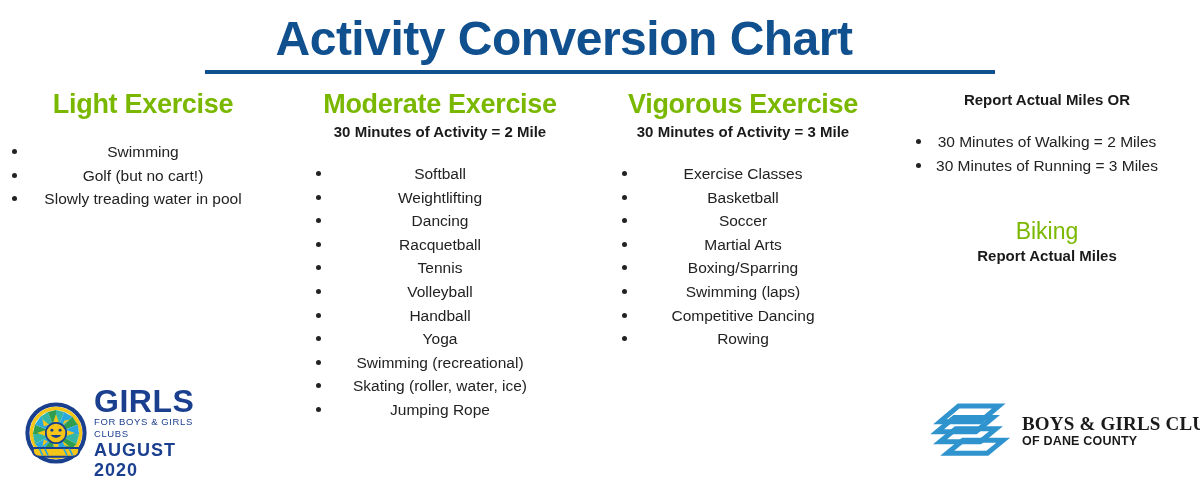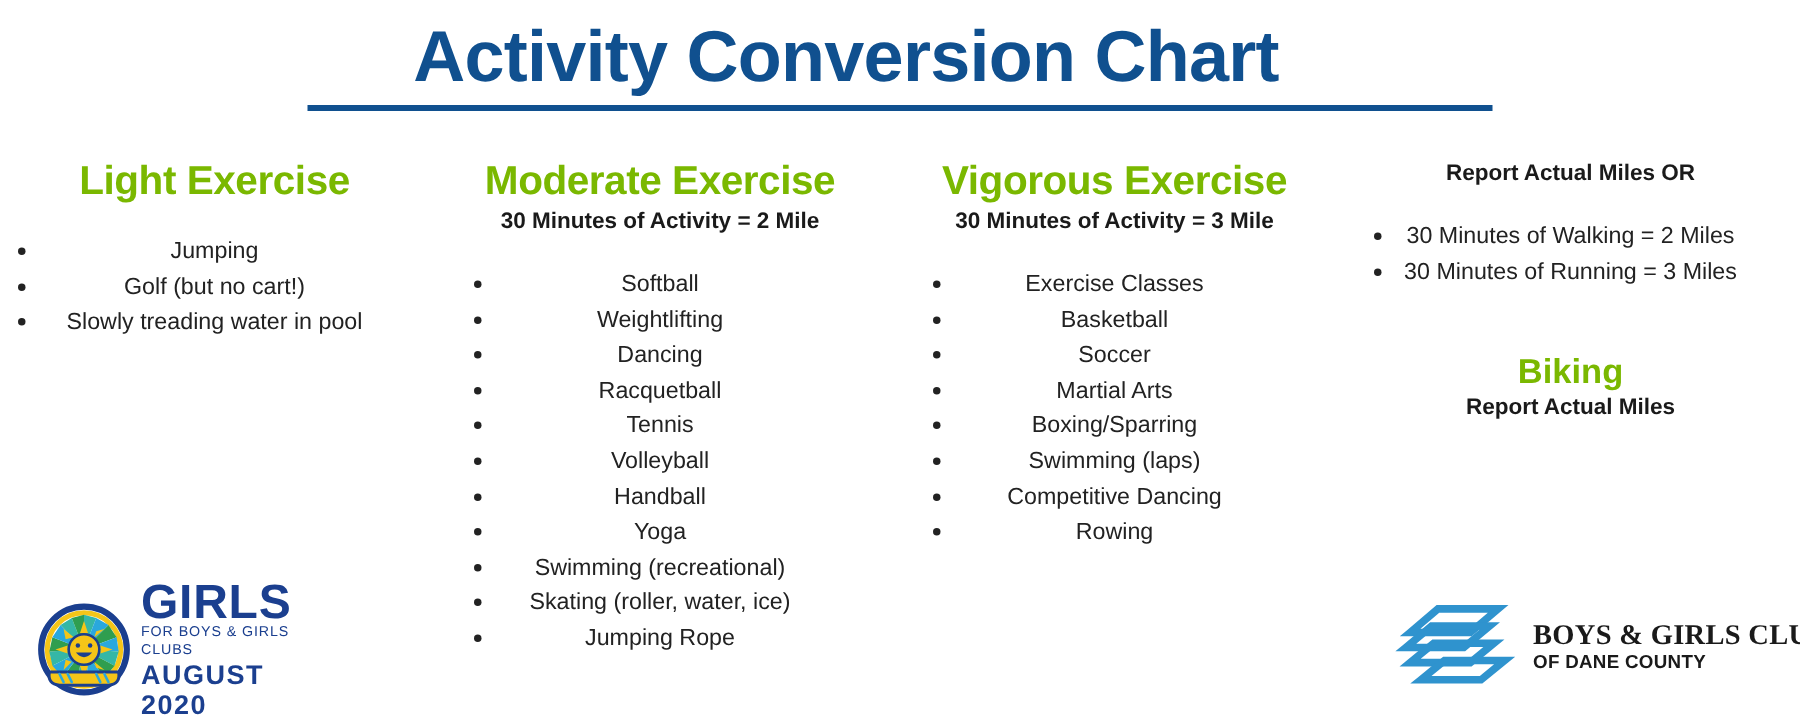--- a/index.html
+++ b/index.html
@@ -43,21 +43,21 @@
     top: 70px;
     width: 790px;
     height: 4px;
     background: #10508f;
   }
 
   
   .columns {
     position: absolute;
     left: 0;
-    top: 104px;
+    top: 88px;
     width: 1200px;
     display: flex;
     align-items: flex-start;
   }
   .col {
     box-sizing: border-box;
   }
   .col-1 { width: 288px; padding: 0 6px 0 4px; }
   .col-2 { width: 300px; padding: 0 6px 0 10px; }
   .col-3 { width: 302px; padding: 0 6px 0 14px; }
@@ -110,21 +110,21 @@
 
   .item-text { display: block; }
 
   
   .biking-block {
     margin-top: 40px;
     text-align: center;
   }
   .biking-head {
     font-size: 23px;
-    font-weight: bold;
+    font-weight: normal;
     color: #7ab800;
     line-height: 28px;
   }
   .biking-sub {
     font-size: 15px;
     font-weight: bold;
     color: #1a1a1a;
     line-height: 20px;
     margin-top: 1px;
   }
@@ -217,21 +217,21 @@
   </div>
   <div class="title-rule"></div>
 
   <div class="columns">
 
     <div class="col col-1">
       <div class="col-head">Light Exercise</div>
       <ul class="item-list">
         <li class="item">
           <span class="bullet"></span>
-          <span class="item-text">Jumping</span>
+          <span class="item-text">Swimming</span>
         </li>
         <li class="item">
           <span class="bullet"></span>
           <span class="item-text">Golf (but no cart!)</span>
         </li>
         <li class="item">
           <span class="bullet"></span>
           <span class="item-text">Slowly treading water in pool</span>
         </li>
       </ul>

